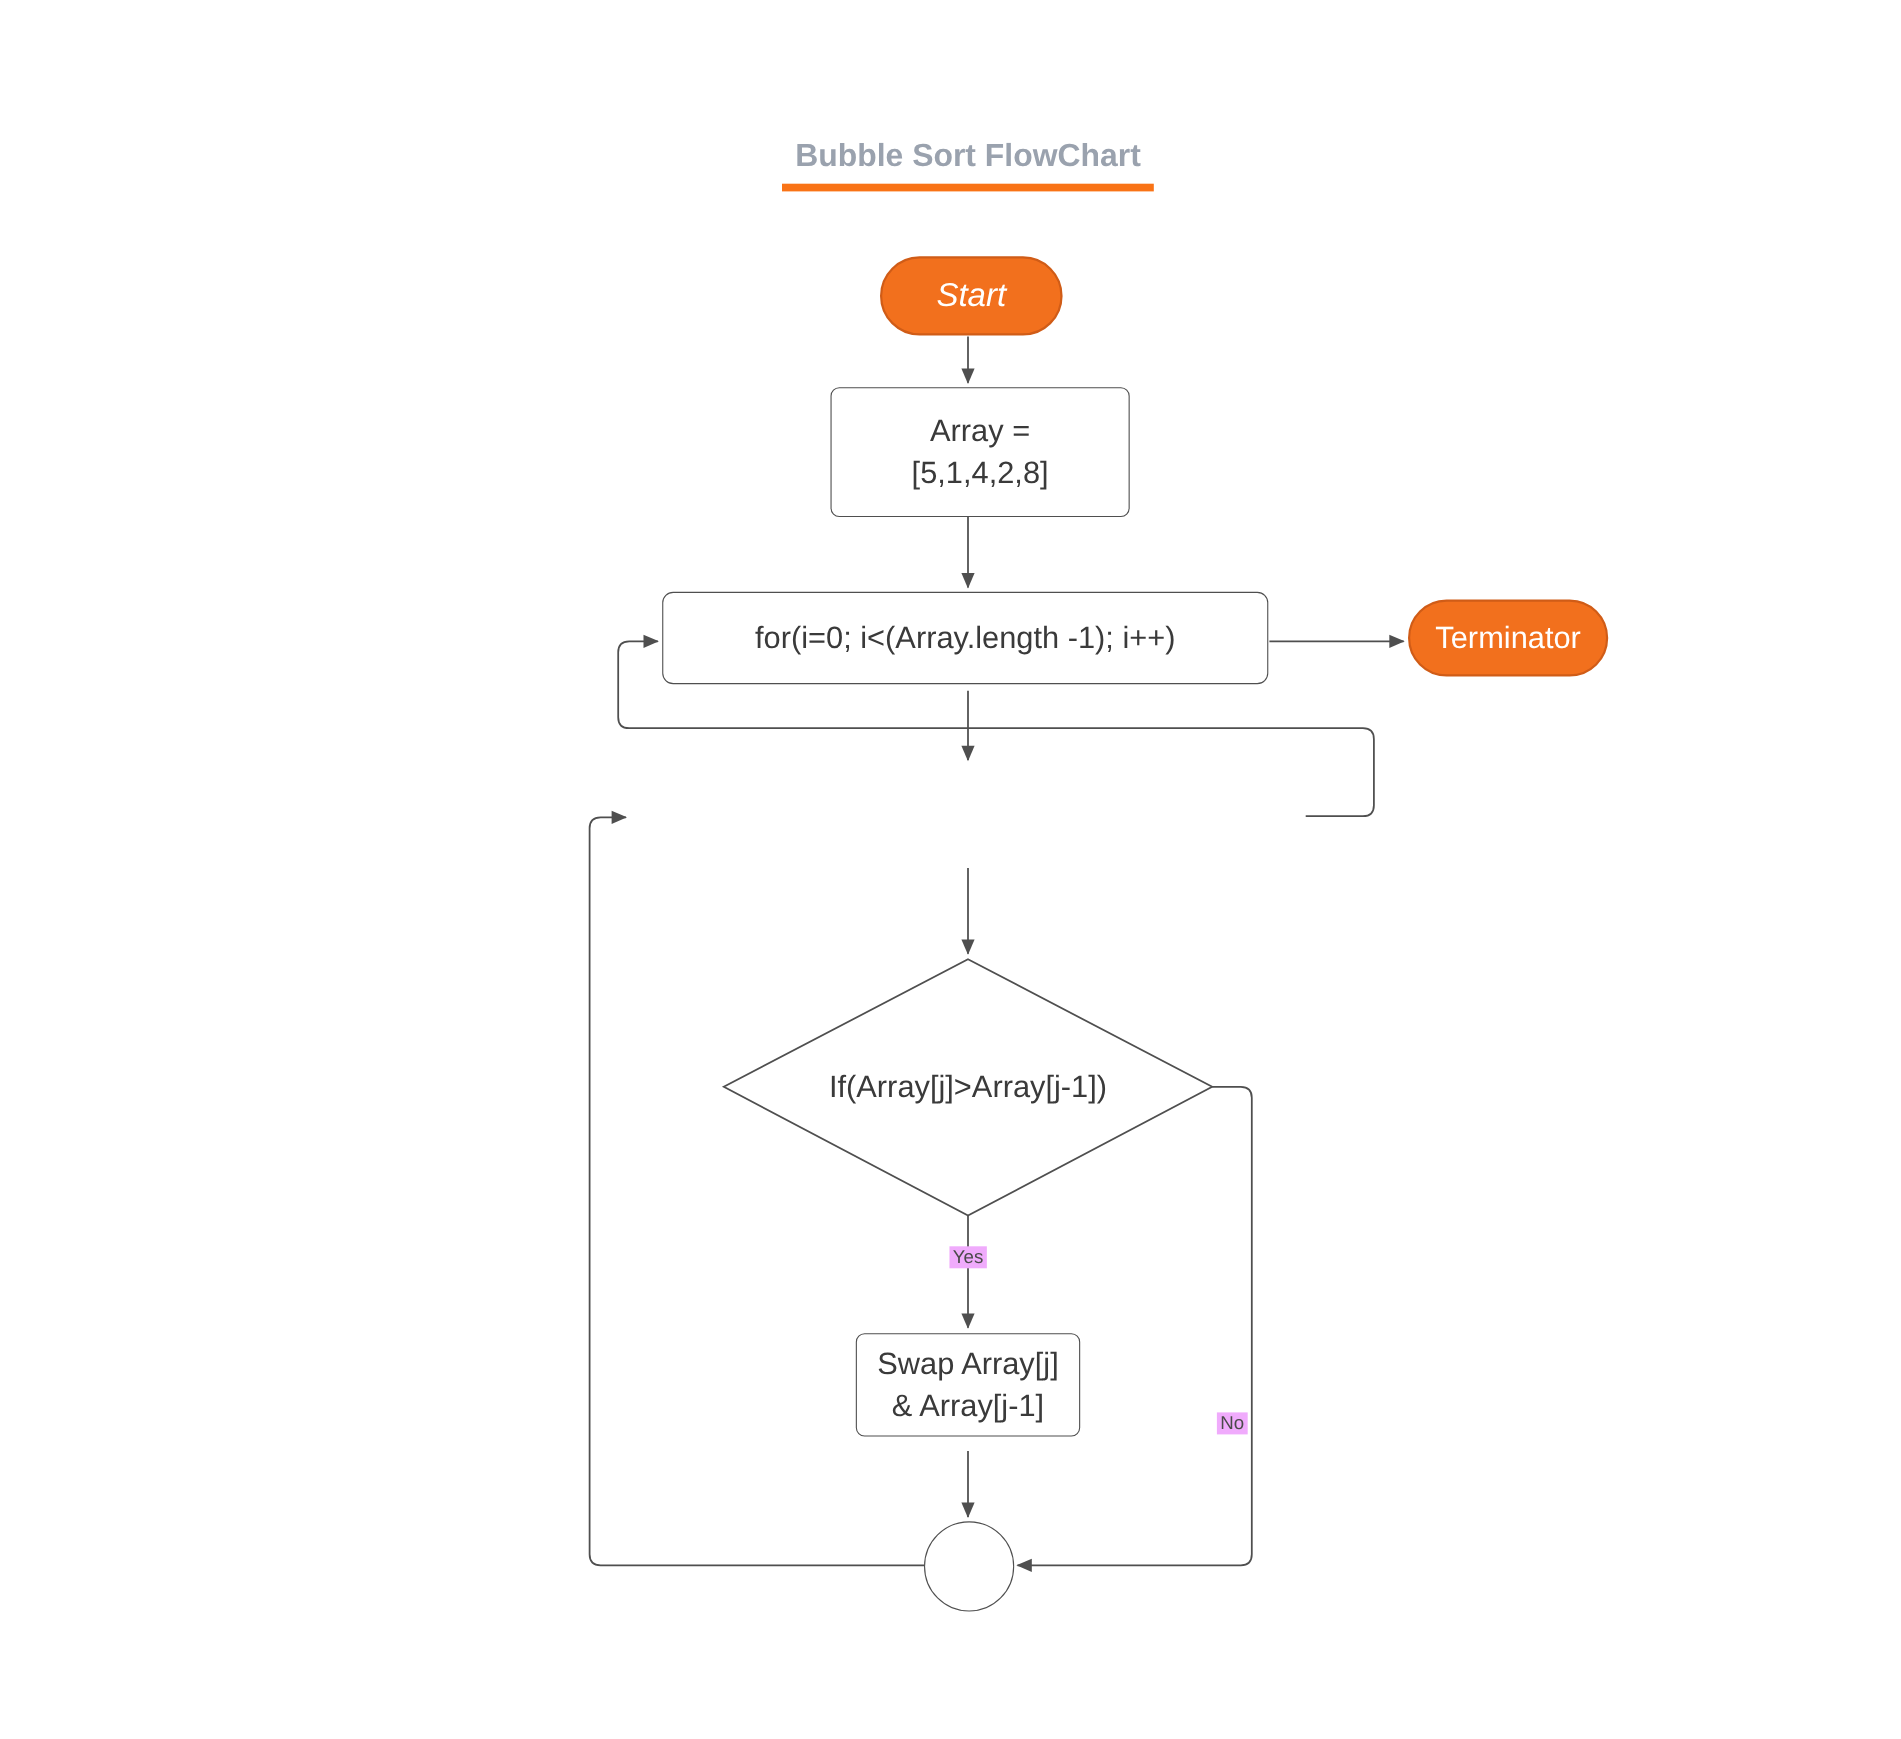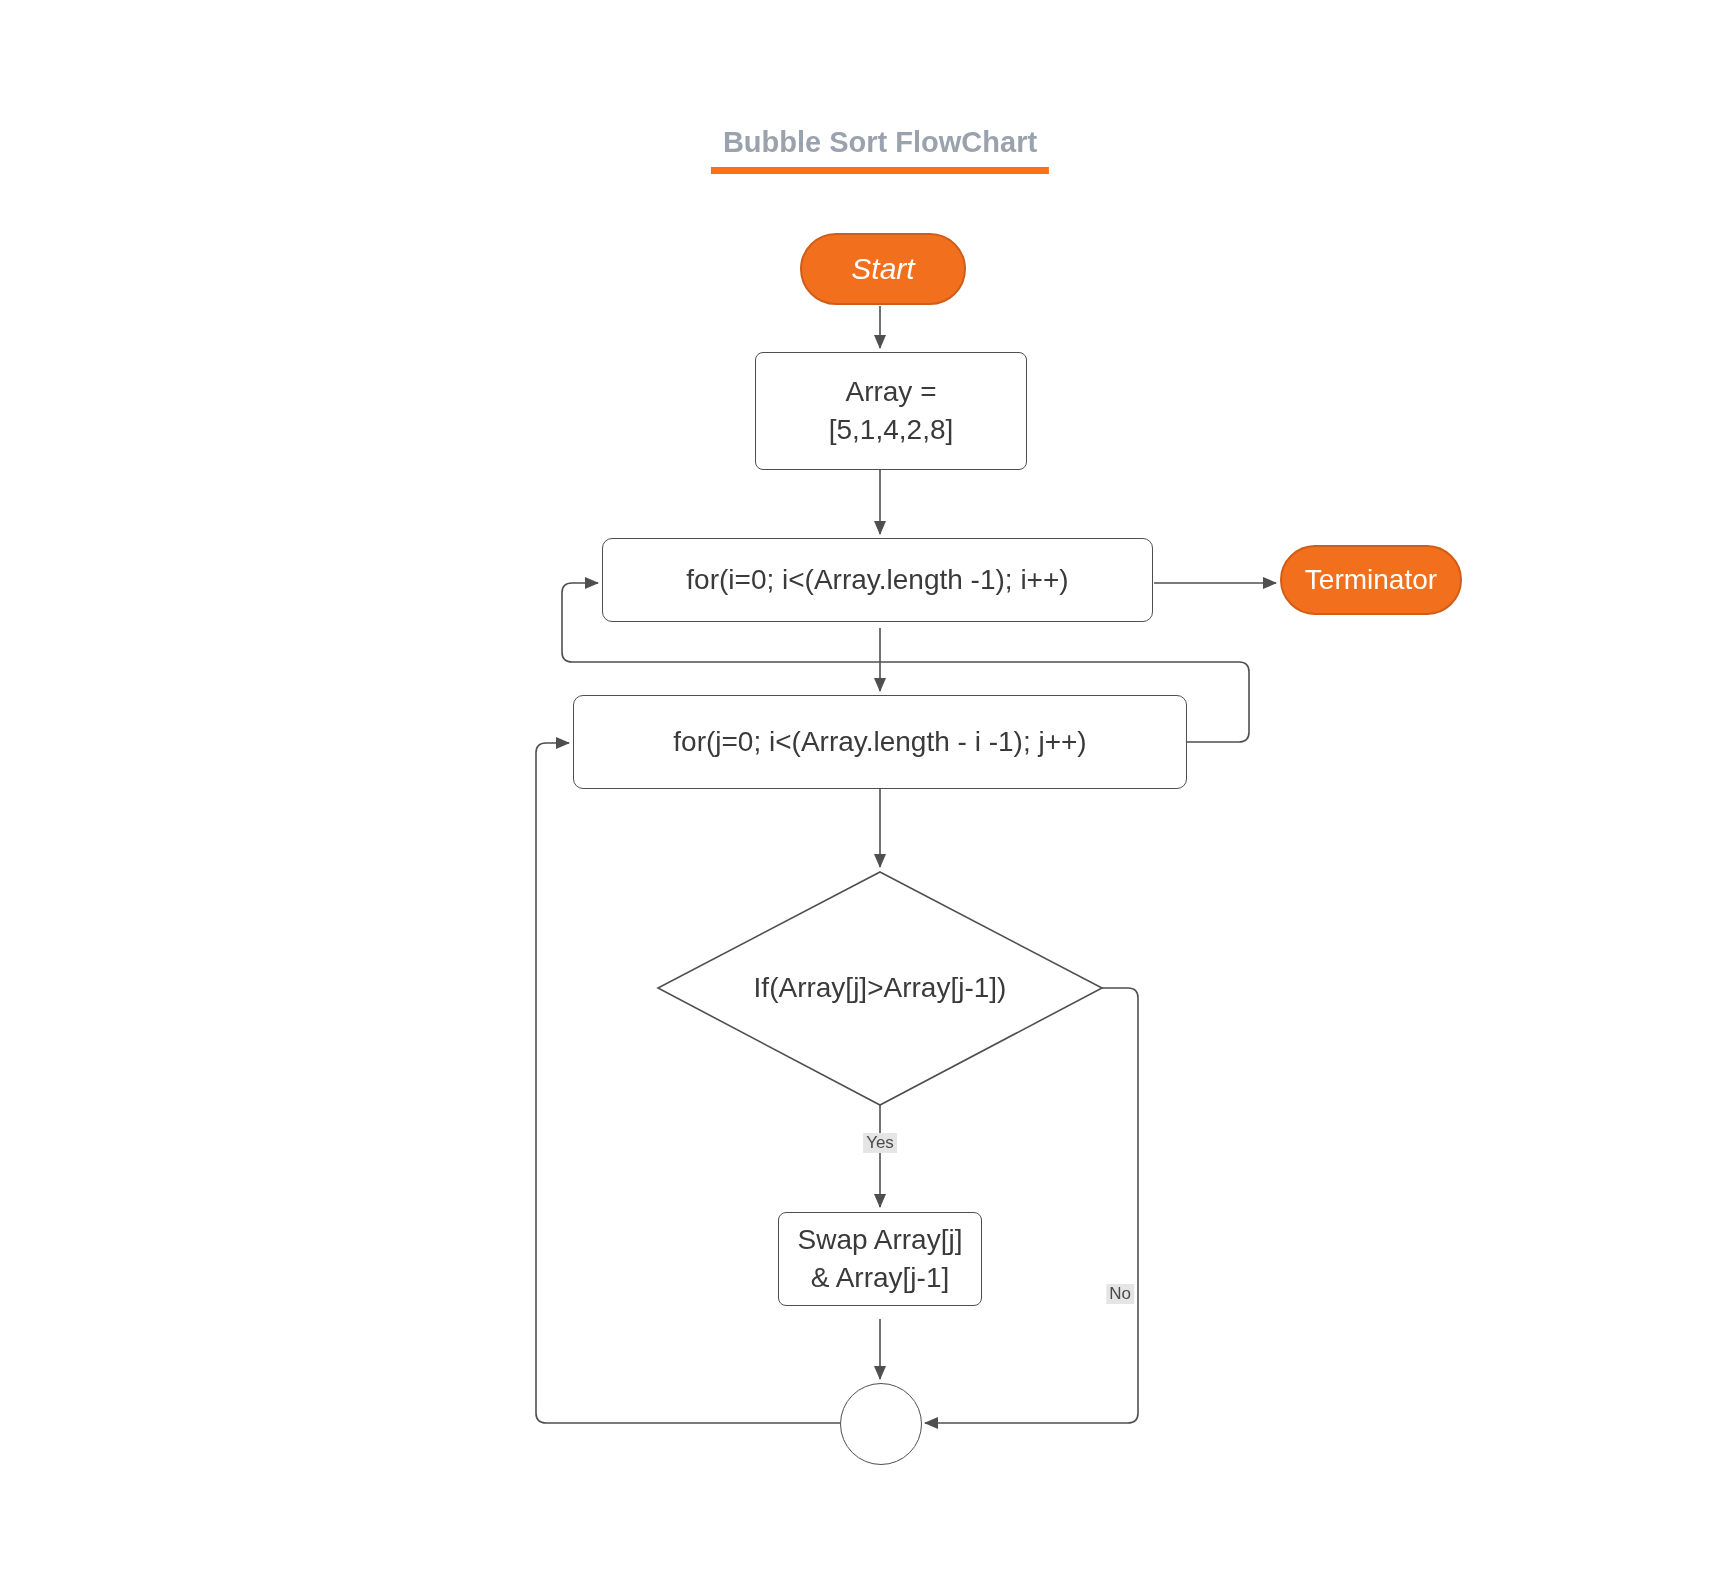--- a/index.html
+++ b/index.html
@@ -70,21 +70,21 @@
   }
   #node-connector{
     left:840px;top:1383px;width:80px;height:80px;
     border-radius:50%;
     background:#ffffff;
     border:1.5px solid #4f4f4f;
   }
   .edge-label{
     font-size:17px;
     color:#4a4a4a;
-    background:#e5e5e5;
+    background:#f0abfc;
     padding:0 3px;
     white-space:nowrap;
   }
   #label-yes{
     left:880px;top:1143px;
     transform:translate(-50%,-50%);
   }
   #label-no{
     left:1134px;top:1294px;
     transform:translate(-100%,-50%);
@@ -122,21 +122,20 @@
 
   <div id="node-start" class="abs node pill">Start</div>
 
   <div id="node-array" class="abs node rect">Array =
 [5,1,4,2,8]</div>
 
   <div id="node-for-i" class="abs node rect">for(i=0; i&lt;(Array.length -1); i++)</div>
 
   <div id="node-terminator" class="abs node pill">Terminator</div>
 
-  <div id="node-for-j" class="abs node rect">for(j=0; i&lt;(Array.length - i -1); j++)</div>
 
   <div id="node-condition-label" class="abs node">If(Array[j]&gt;Array[j-1])</div>
 
   <div id="node-swap" class="abs node rect">Swap Array[j]
 &amp; Array[j-1]</div>
 
   <div id="node-connector" class="abs"></div>
 
   <div id="label-yes" class="abs edge-label">Yes</div>
 

